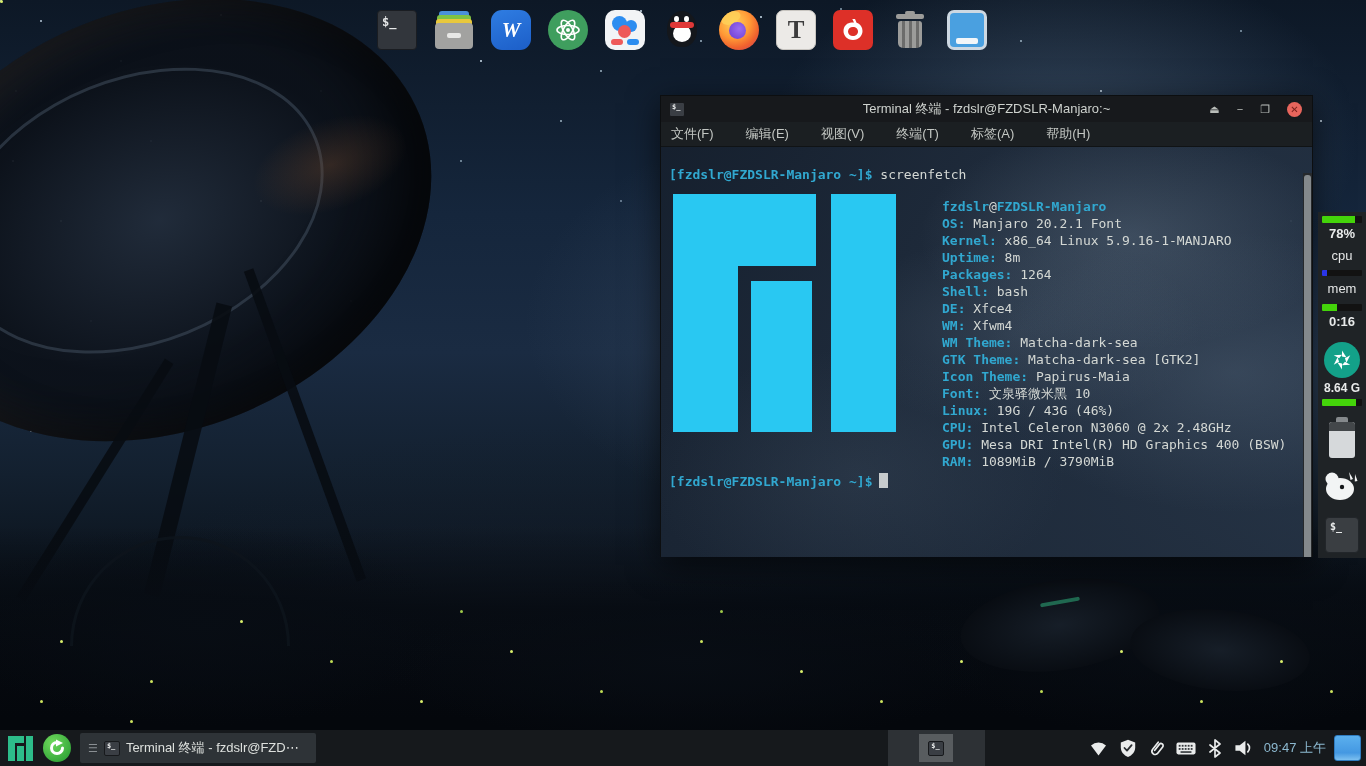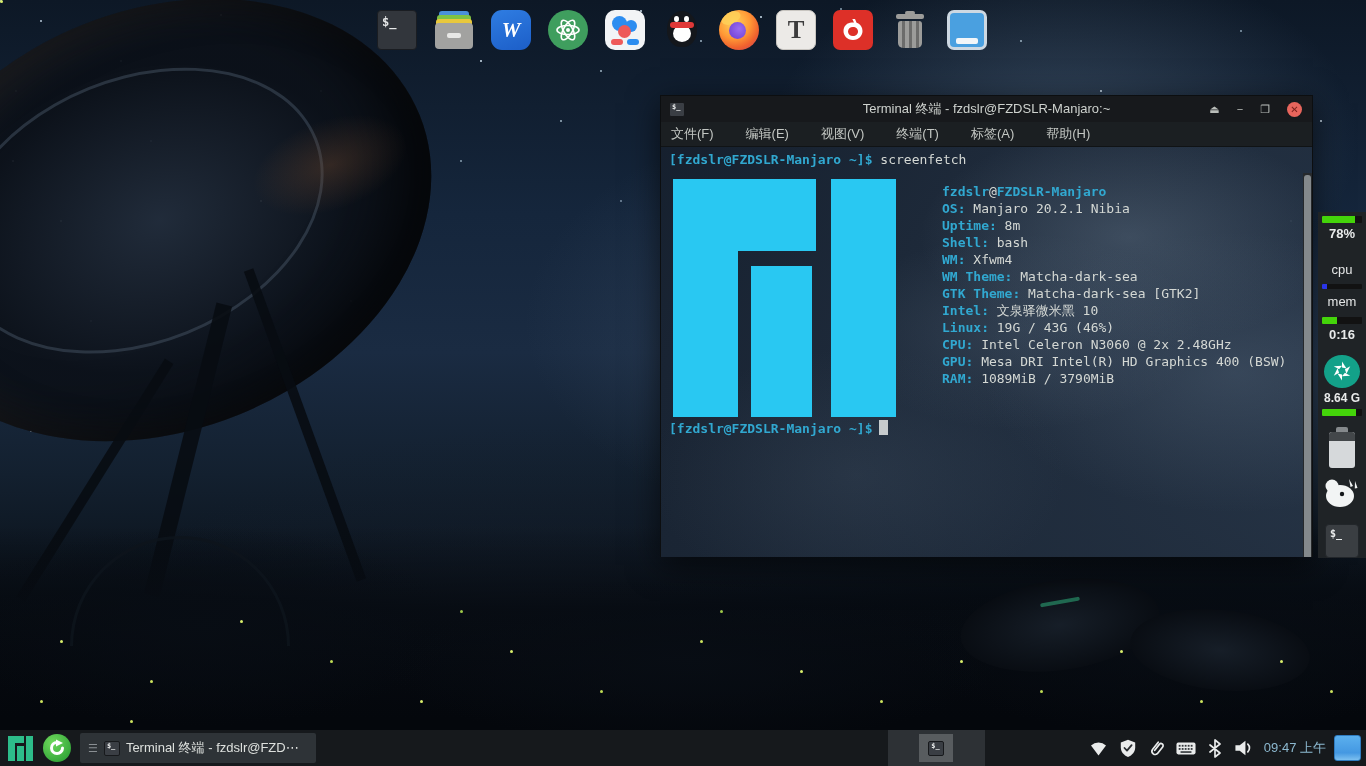--- a/index.html
+++ b/index.html
@@ -121,21 +121,21 @@
     padding-left:10px; border-bottom:1px solid #101315; }
   .menu-item { color:#c3c7c3; font-size:13px; }
   .term-body { position:relative; height:410px; overflow:hidden;
     background:
       radial-gradient(300px 160px at 72% 22%, rgba(128,148,168,.30), transparent 70%),
       radial-gradient(360px 200px at 88% 55%, rgba(112,132,154,.26), transparent 70%),
       radial-gradient(300px 180px at 30% 80%, rgba(90,108,128,.18), transparent 70%),
       radial-gradient(260px 140px at 55% 45%, rgba(120,140,160,.20), transparent 70%),
       linear-gradient(120deg, rgba(22,32,46,.96) 0%, rgba(30,42,58,.93) 45%, rgba(38,52,70,.90) 100%);
     font:13px "DejaVu Sans Mono",monospace; color:#d4d8d4; }
-  .term-pad { padding:5px 8px; }
+  .term-pad { padding:20px 8px; }
   .cyan { color:#31a8d0; font-weight:bold; }
   .val { color:#d4d8d4; }
   .sf-row { display:flex; margin-top:12px; }
   .m-logo { position:relative; width:223px; height:238px; margin-left:4px; flex:none; }
   .m-logo div { position:absolute; background:#29c8f2; }
   .m-left  { left:0;   top:0;  width:65px;  height:238px; }
   .m-top   { left:0;   top:0;  width:143px; height:72px; }
   .m-mid   { left:78px; top:87px; width:61px; height:151px; }
   .m-right { left:158px; top:0; width:65px; height:238px; }
   .sf-info { margin-left:46px; padding-top:4px; line-height:17px; white-space:nowrap; }
@@ -143,21 +143,21 @@
   .cursor { display:inline-block; width:9px; height:15px; background:#c7cbcd; vertical-align:-2px; margin-left:6px; }
   .term-scroll { position:absolute; right:0; top:26px; width:9px; height:436px; background:#26292c; }
   .term-thumb { position:absolute; left:1px; top:2px; width:7px; height:400px; background:#84898c; border-radius:3px; }
 
   
   .rpanel { position:absolute; left:1318px; top:212px; width:48px; height:346px; background:#1f2326;
     display:flex; flex-direction:column; align-items:center; padding-top:4px; gap:3px; }
   .rp-bar { width:40px; height:7px; background:#121212; border-radius:1px; overflow:hidden; }
   .rp-bar i { display:block; height:100%; }
   .rp-text { color:#e8eaea; font-size:13px; font-weight:bold; line-height:15px; }
-  .rp-label { color:#e4e6e6; font-size:13px; line-height:15px; margin-top:18px; }
+  .rp-label { color:#e4e6e6; font-size:13px; line-height:15px; margin-top:4px; }
   .rp-aperture { width:36px; height:36px; border-radius:50%; background:#13a189; margin-top:10px;
     display:flex; align-items:center; justify-content:center; }
   .rp-batt { position:relative; width:30px; height:42px; margin-top:8px; }
   .rp-batt .nub { position:absolute; left:9px; top:0; width:12px; height:5px; background:#85898c; border-radius:2px 2px 0 0; }
   .rp-batt .bod { position:absolute; left:2px; top:5px; width:26px; height:36px; background:#d6d9db; border-radius:3px; }
   .rp-batt .chg { position:absolute; left:2px; top:5px; width:26px; height:9px; background:#43474a; border-radius:3px 3px 0 0; }
   .rp-term { width:34px; height:36px; background:#3a3e42; border:1px solid #22262a; border-radius:4px;
     color:#e8eaea; font:bold 10px "DejaVu Sans Mono",monospace; padding:3px 4px; margin-top:8px; }
 
   
@@ -313,27 +313,31 @@
         <div><span class="cyan">[fzdslr@FZDSLR-Manjaro ~]$</span><span class="val"> screenfetch</span></div>
         <div class="sf-row">
           <div class="m-logo">
             <div class="m-left"></div>
               <div class="m-top"></div>
               <div class="m-mid"></div>
               <div class="m-right"></div>
           </div>
           <div class="sf-info">
             <div><span class="cyan">fzdslr</span><span class="val">@</span><span class="cyan">FZDSLR-Manjaro</span></div>
-            <div><span class="cyan">OS:</span><span class="val"> Manjaro 20.2.1 Nibia</span></div>
+            <div><span class="cyan">OS:</span><span class="val"> Manjaro 20.2.1 Font</span></div>
+            <div><span class="cyan">Kernel:</span><span class="val"> x86_64 Linux 5.9.16-1-MANJARO</span></div>
             <div><span class="cyan">Uptime:</span><span class="val"> 8m</span></div>
+            <div><span class="cyan">Packages:</span><span class="val"> 1264</span></div>
             <div><span class="cyan">Shell:</span><span class="val"> bash</span></div>
+            <div><span class="cyan">DE:</span><span class="val"> Xfce4</span></div>
             <div><span class="cyan">WM:</span><span class="val"> Xfwm4</span></div>
             <div><span class="cyan">WM Theme:</span><span class="val"> Matcha-dark-sea</span></div>
             <div><span class="cyan">GTK Theme:</span><span class="val"> Matcha-dark-sea [GTK2]</span></div>
-            <div><span class="cyan">Intel:</span><span class="val"> 文泉驿微米黑 10</span></div>
+            <div><span class="cyan">Icon Theme:</span><span class="val"> Papirus-Maia</span></div>
+            <div><span class="cyan">Font:</span><span class="val"> 文泉驿微米黑 10</span></div>
             <div><span class="cyan">Linux:</span><span class="val"> 19G / 43G (46%)</span></div>
             <div><span class="cyan">CPU:</span><span class="val"> Intel Celeron N3060 @ 2x 2.48GHz</span></div>
             <div><span class="cyan">GPU:</span><span class="val"> Mesa DRI Intel(R) HD Graphics 400 (BSW)</span></div>
             <div><span class="cyan">RAM:</span><span class="val"> 1089MiB / 3790MiB</span></div>
           </div>
         </div>
         <div class="prompt2"><span class="cyan">[fzdslr@FZDSLR-Manjaro ~]$</span><span class="cursor"></span></div>
       </div>
       <div class="term-scroll">
           <div class="term-thumb"></div>

